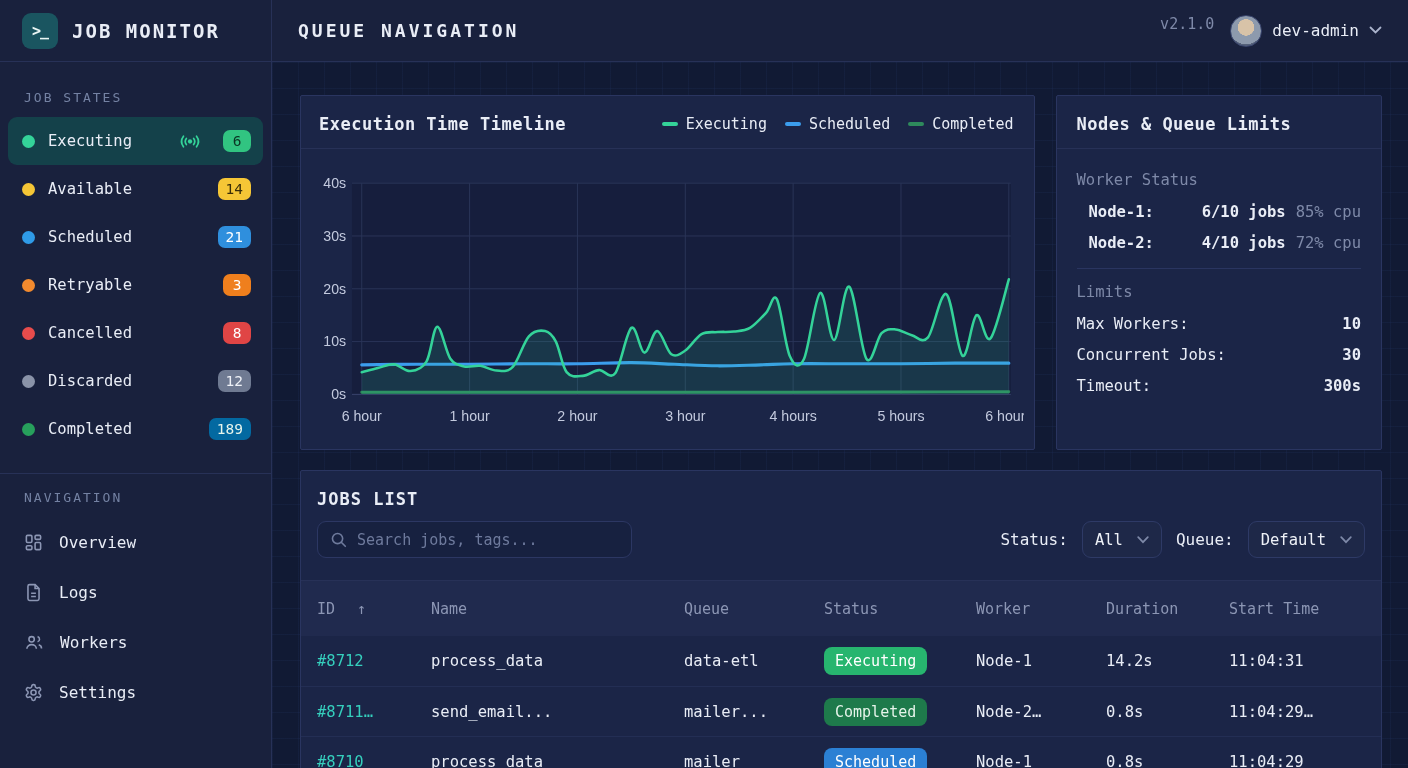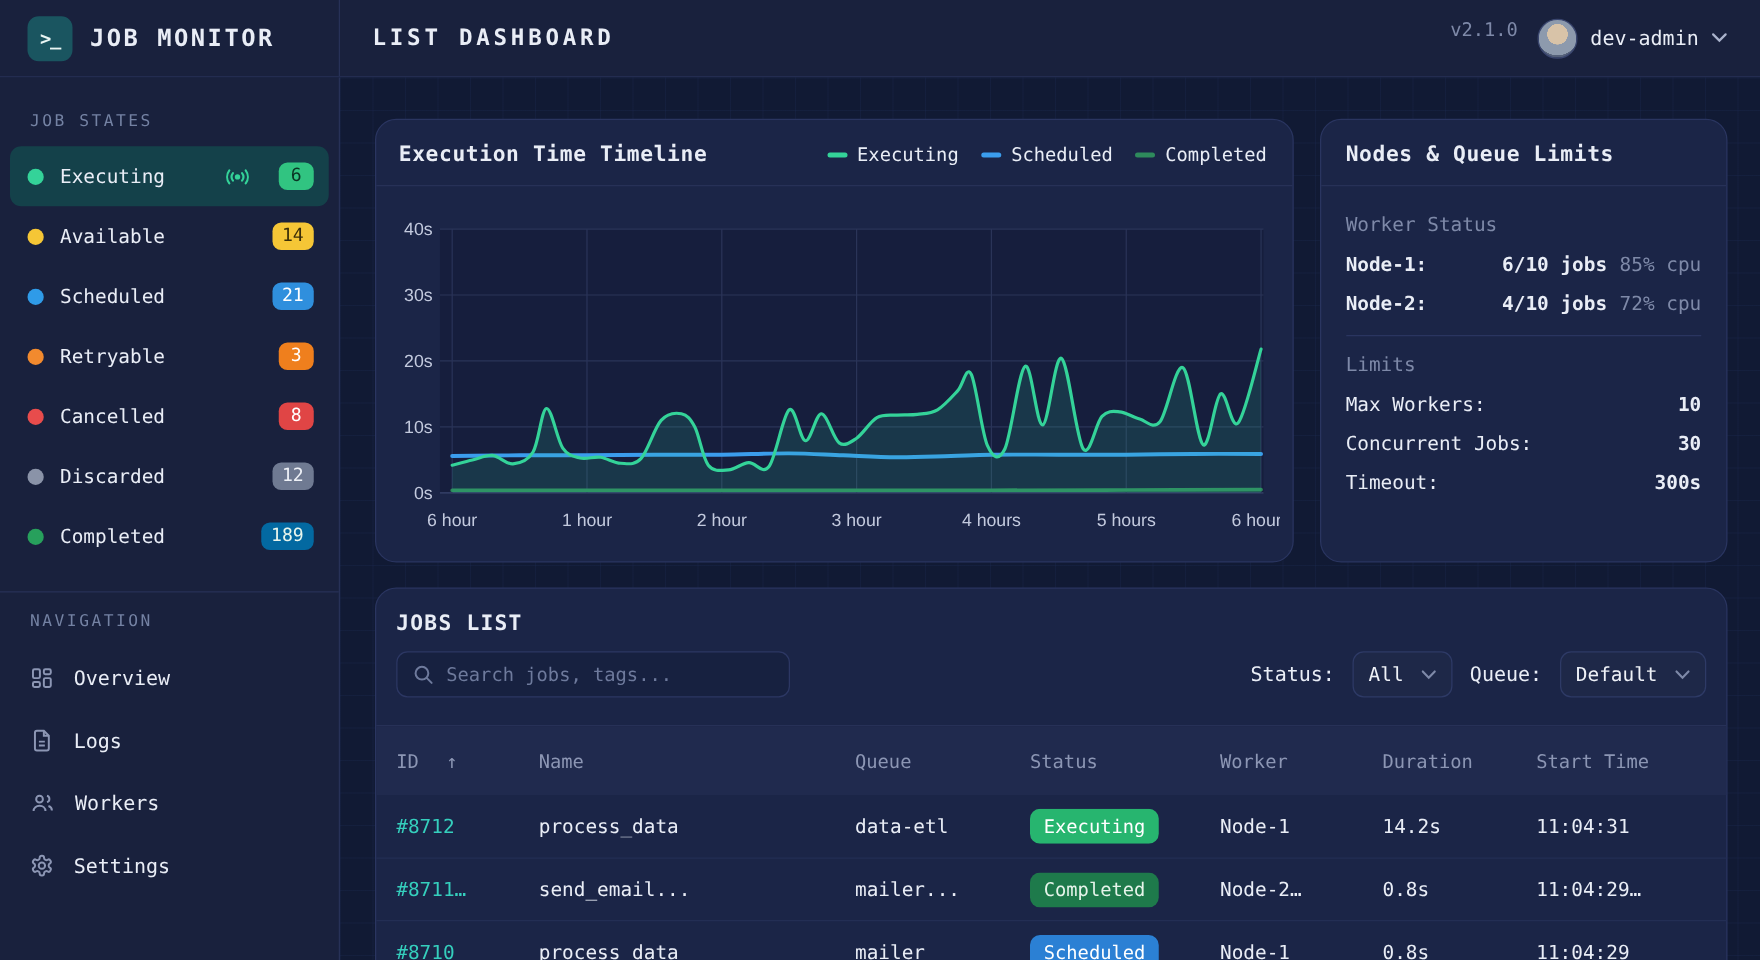--- a/index.html
+++ b/index.html
@@ -39,38 +39,38 @@
   .nav-sep { height:1px; background:#273157; margin:14px 0 2px; }
   .nav-item { height:50px; display:flex; align-items:center; padding:0 24px; gap:16px; font-size:16px; cursor:pointer; }
   .nav-item .icon { display:flex; align-items:center; color:#8c96b4; }
 
   .main { flex:1; min-width:0; padding:33px 26px 0 28px; overflow:hidden;
     background-color:#111a34;
     background-image:linear-gradient(rgba(86,124,228,0.055) 1px, transparent 1px),
                      linear-gradient(90deg, rgba(86,124,228,0.055) 1px, transparent 1px);
     background-size:26px 26px; }
   .top-row { display:flex; gap:21px; }
-  .card { background:#1b2547; border:1px solid #2a3560; border-radius:17px; }
+  .card { background:#1b2547; border:1px solid #2a3560; border-radius:2px; }
 
   
   .chart-card { width:765px; height:355px; display:flex; flex-direction:column; }
   .chart-head { display:flex; align-items:center; padding:18px 20px 14px 18px; border-bottom:1px solid #273157; }
   .card-title { font-size:17px; font-weight:bold; letter-spacing:0.5px; }
   .legend { margin-left:auto; display:flex; gap:18px; align-items:center; }
   .legend-item { display:flex; align-items:center; gap:8px; font-size:15px; }
   .legend-swatch { width:16px; height:4px; border-radius:2px; }
   .chart-body { flex:1; padding:4px 10px 0 6px; }
 
   
   .nodes-card { width:340px; height:355px; }
   .nodes-head { padding:18px 20px 14px; border-bottom:1px solid #273157; }
   .nodes-body { padding:16px 20px; font-size:15.5px; }
   .sub-label { color:#7e89a8; margin:6px 0 14px; }
   .worker-row { display:flex; margin-bottom:13px; }
-  .worker-name { font-weight:bold; }
+  .worker-name { font-weight:bold;margin-left:12px; }
   .worker-jobs { margin-left:auto; font-weight:bold; }
   .worker-cpu { color:#7e89a8; margin-left:10px; }
   .nodes-div { height:1px; background:#2a3560; margin:16px 0 14px; }
   .limit-row { display:flex; margin-bottom:13px; }
   .limit-value { margin-left:auto; font-weight:bold; }
 
   
   .jobs-card { margin-top:20px; width:1082px; min-height:300px; padding-top:18px; }
   .jobs-title { font-size:17px; font-weight:bold; letter-spacing:1px; padding:0 16px; }
   .jobs-toolbar { display:flex; align-items:center; padding:12px 16px 0; }
@@ -102,21 +102,21 @@
 <div class="app">
 
   <div class="header">
     <div class="header-left">
       <div class="logo-box">
         <span>&gt;_</span>
       </div>
       <div class="app-title">JOB MONITOR</div>
     </div>
     <div class="header-main">
-      <div class="page-title">LIST DASHBOARD</div>
+      <div class="page-title">QUEUE NAVIGATION</div>
       <div class="header-right">
         <span class="version">v2.1.0</span>
         <div class="user-menu">
           <div class="avatar"></div>
           <span class="user-name">dev-admin</span>
           <span style="display:flex;color:#aab3cc;">
             <svg width="13" height="9" viewBox="0 0 13 9">
                 <path d="M1.5 1.5l5 5 5-5" fill="none" stroke="currentColor" stroke-width="1.8" stroke-linecap="round"></path>
               </svg>
           </span>

